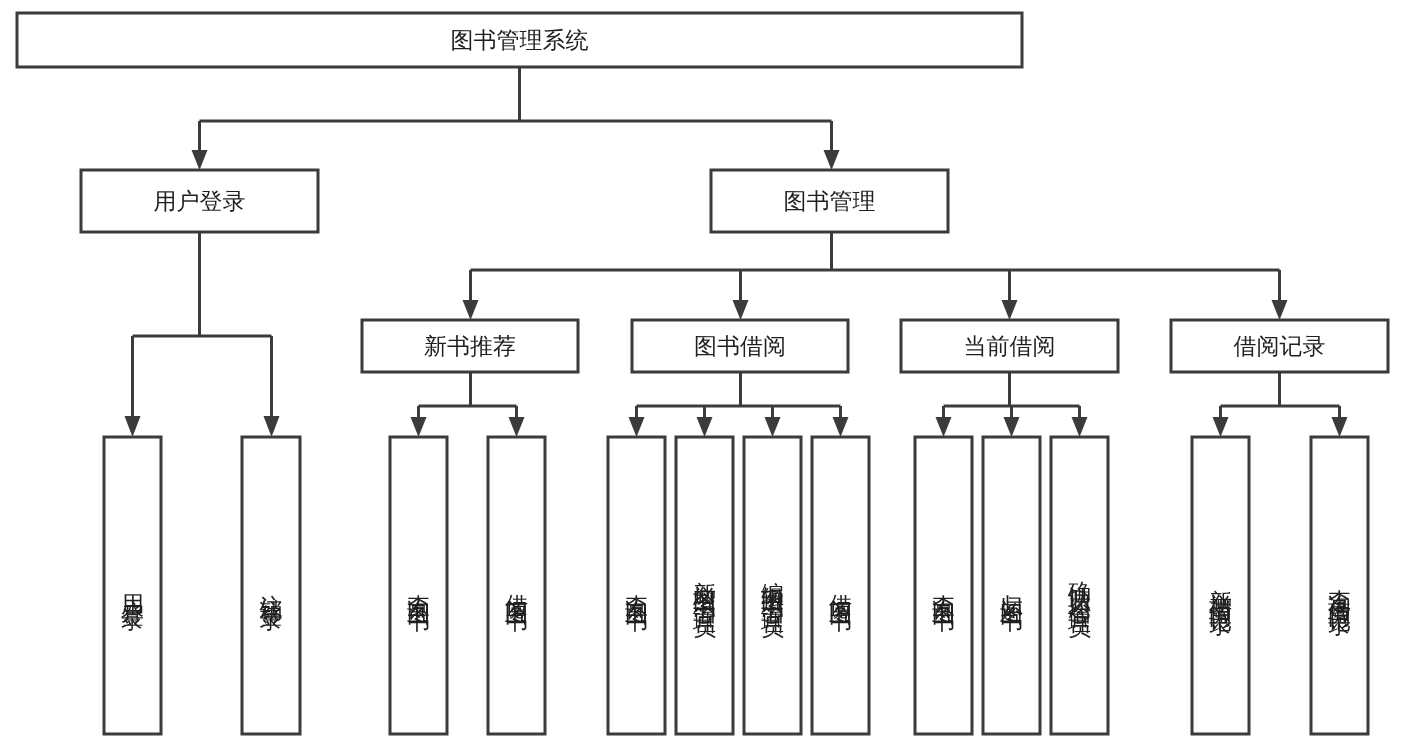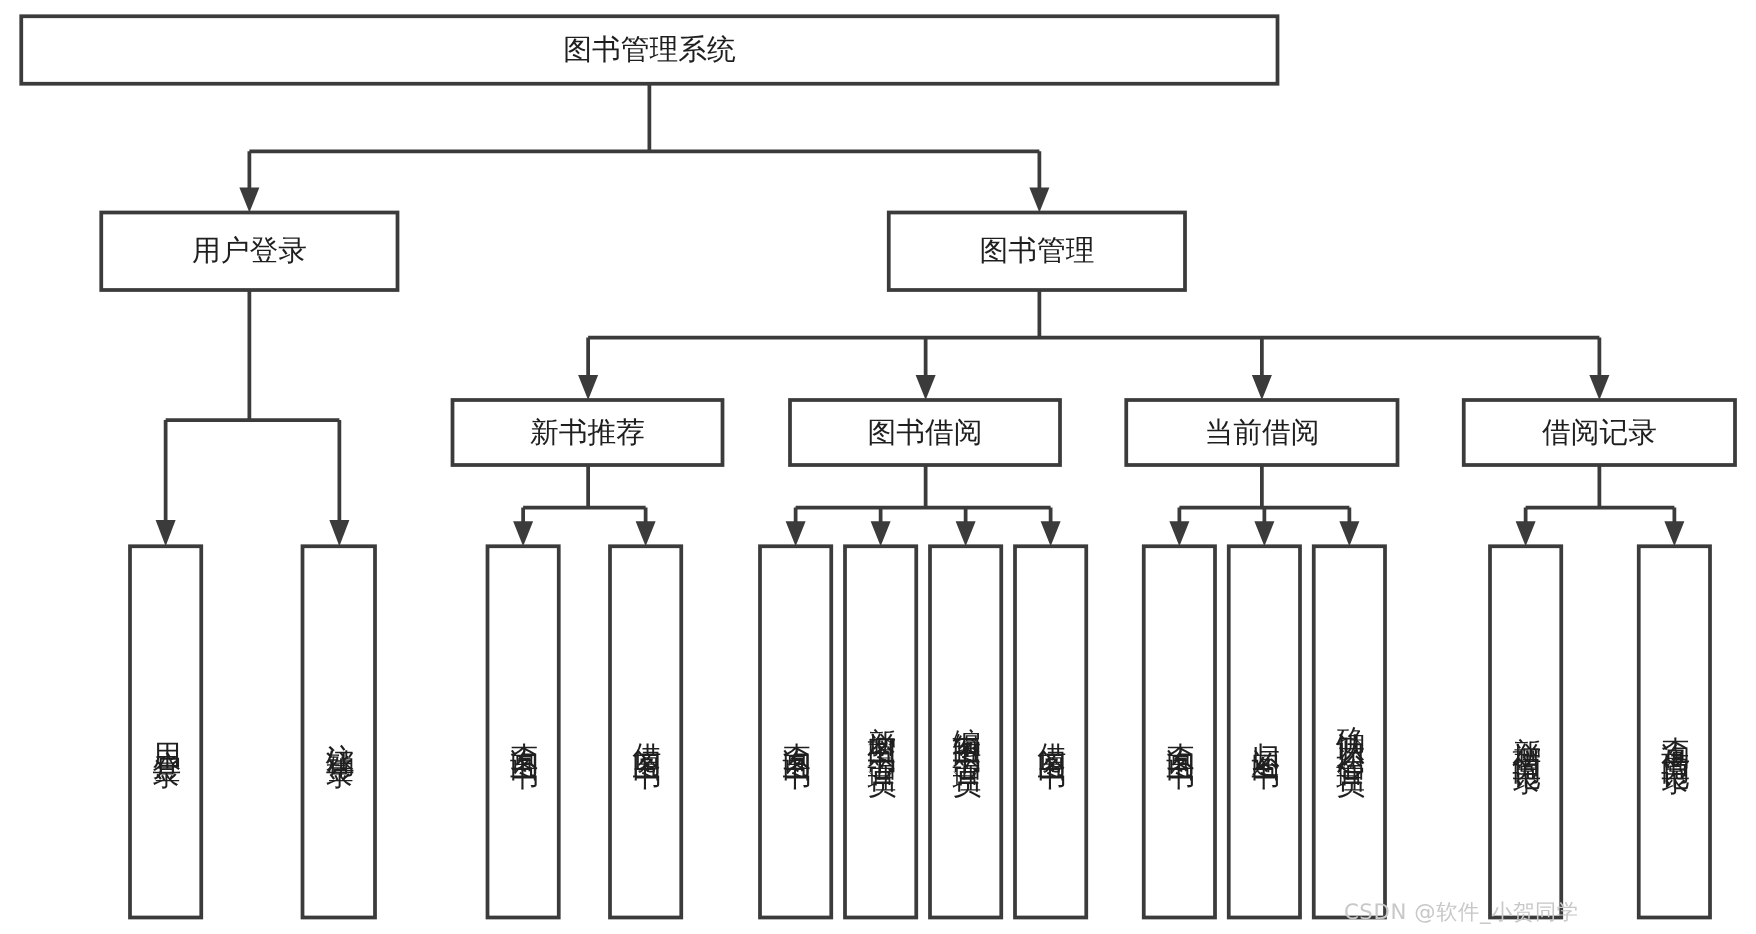--- a/index.html
+++ b/index.html
@@ -204,15 +204,14 @@
   <div class="leaf-label" style="left:608px;  top:437px; width:57px; height:297px;">查询图书</div>
   <div class="leaf-label" style="left:676px;  top:437px; width:57px; height:297px;">新增图书（管理员）</div>
   <div class="leaf-label" style="left:744px;  top:437px; width:57px; height:297px;">编辑图书（管理员）</div>
   <div class="leaf-label" style="left:812px;  top:437px; width:57px; height:297px;">借阅图书</div>
   <div class="leaf-label" style="left:915px;  top:437px; width:57px; height:297px;">查询图书</div>
   <div class="leaf-label" style="left:983px;  top:437px; width:57px; height:297px;">归还图书</div>
   <div class="leaf-label" style="left:1051px; top:437px; width:57px; height:297px;">确认归还（管理员）</div>
   <div class="leaf-label" style="left:1192px; top:437px; width:57px; height:297px;">新增借阅记录</div>
   <div class="leaf-label" style="left:1311px; top:437px; width:57px; height:297px;">查询借阅记录</div>
 
-  <div class="watermark">CSDN @软件_小贺同学</div>
 
 </div>
 
 </body></html>

